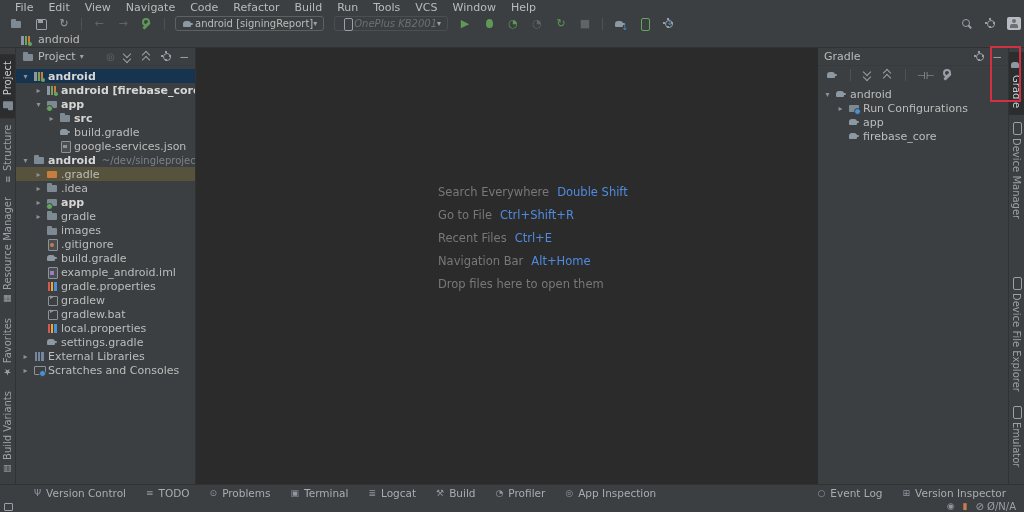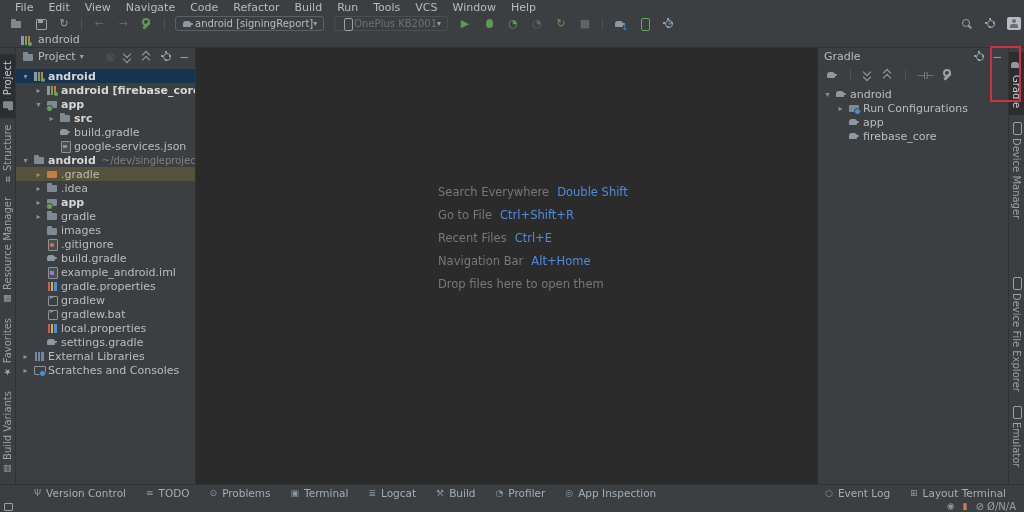--- a/index.html
+++ b/index.html
@@ -15,21 +15,21 @@
     display:flex; align-items:center; padding-left:6px; gap:4px; }
   .tbtn { width:20px; height:16px; display:flex; align-items:center; justify-content:center; position:relative; }
   .tsep { width:1px; height:12px; background:#515151; margin:0 3px; }
   .tglyph { font-size:11px; color:#9aa0a6; }
   .tglyph.dim { color:#606468; }
   .tglyph.green { color:#5f9957; }
   .combo { height:15px; border:1px solid #5e6163; border-radius:3px; display:flex; align-items:center;
     padding:0 6px; margin:0 3px; }
   .combo .txt { font-size:10px; color:#bbbbbb; white-space:nowrap; }
   .combo.disabled { border-color:#4c4f51; }
-  .combo.disabled .txt { color:#6d7073; }
+  .combo.disabled .txt { color:#6d7073;font-style:italic; }
   .caret { font-size:8px; color:#9aa0a6; }
   #toolbar .spacer { flex:1; }
   #navbar { position:absolute; left:0; top:32px; width:1024px; height:16px; background:#3c3f41;
     border-bottom:1px solid #323232; display:flex; align-items:center; padding-left:20px; gap:5px; }
   #navbar .txt { font-size:11px; color:#bbbbbb; }
 
   
   .ic { position:relative; display:inline-block; width:13px; height:12px; flex:none; }
   .ic-folder::before,.ic-folder-app::before,.ic-folder-excluded::before,.ic-folder-run::before {
     content:""; position:absolute; left:1px; top:3px; width:10px; height:7px; background:#7d8a93; border-radius:1px; }
@@ -511,21 +511,21 @@
         <span class="bic">◎</span>
         <span>App Inspection</span>
       </div>
       <span class="spacer"></span>
       <div class="bitem">
         <span class="bic">○</span>
         <span>Event Log</span>
       </div>
       <div class="bitem">
         <span class="bic">⊞</span>
-        <span>Layout Terminal</span>
+        <span>Version Inspector</span>
       </div>
     </div>
 
   <div id="status-bar">
     <span class="sic">◉</span>
     <span class="sic book">▮</span>
     <span id="device-stats">⊘ Ø/N/A</span>
   </div>
   <span class="switcher"></span>
 

